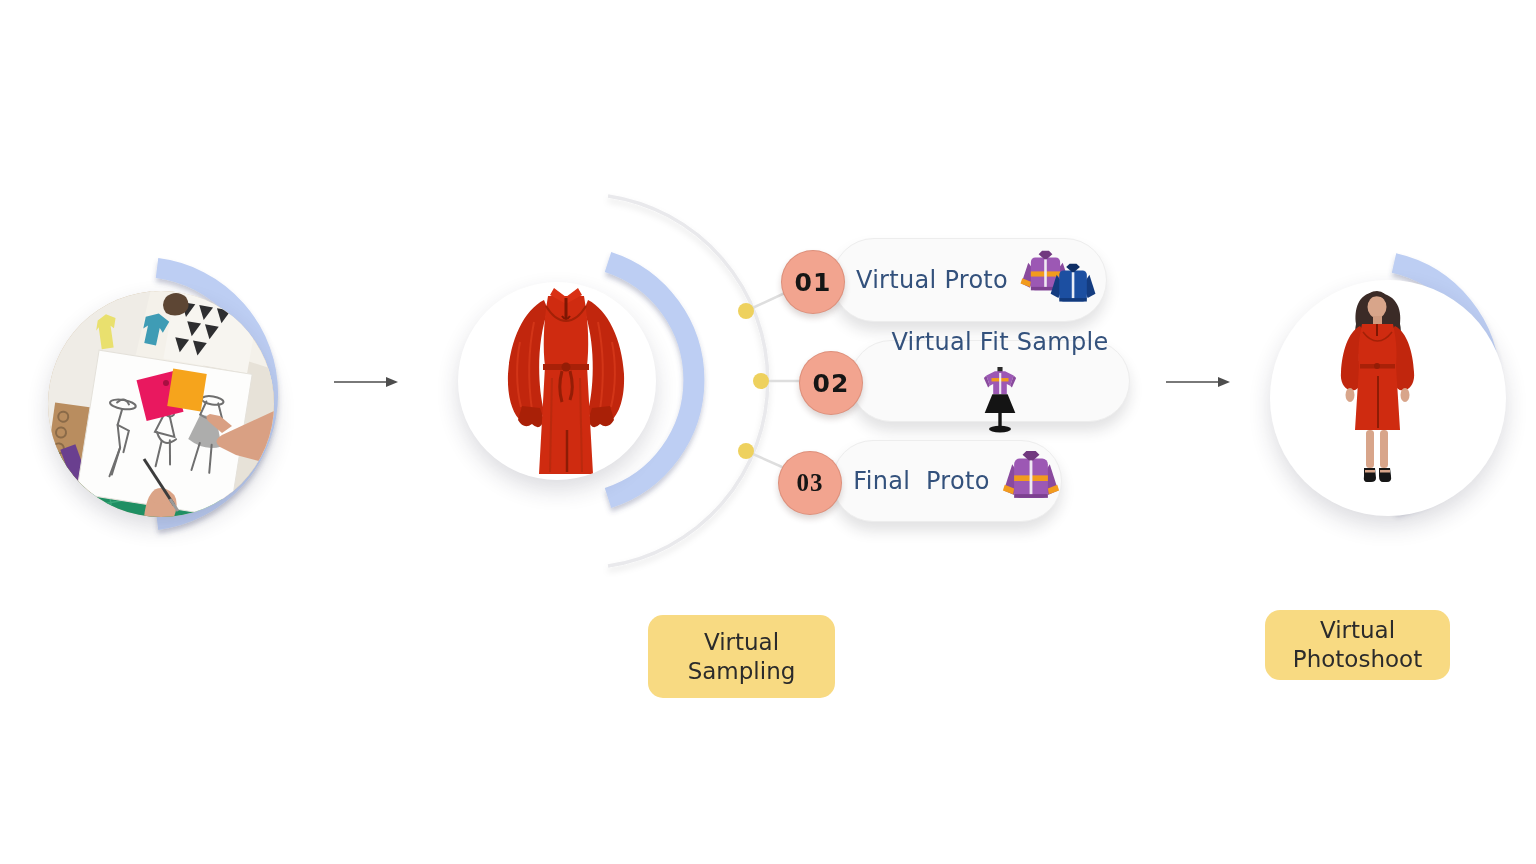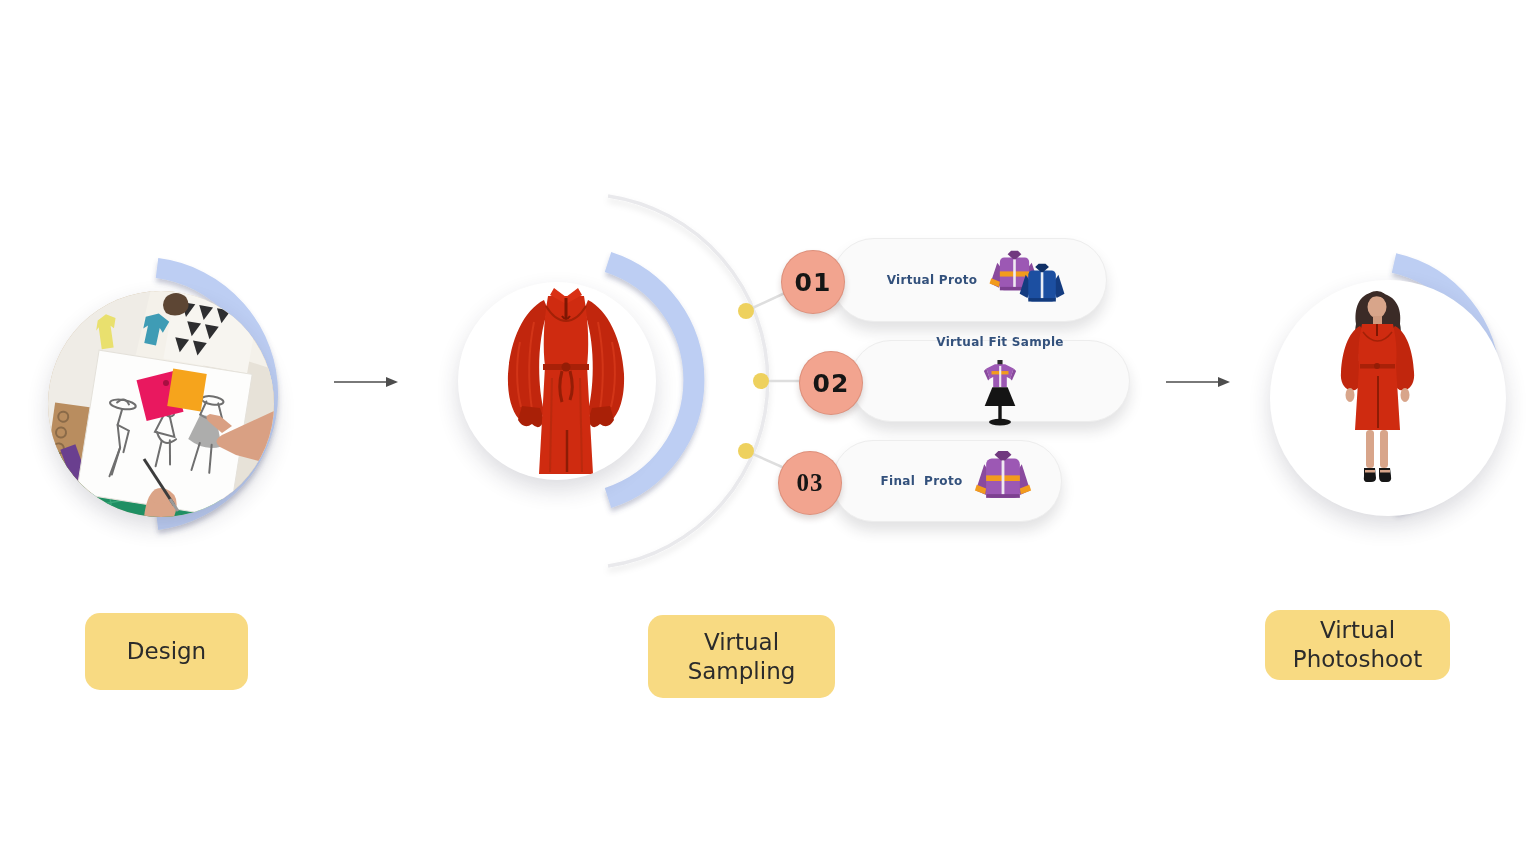--- a/index.html
+++ b/index.html
@@ -39,21 +39,21 @@
     border:1px solid rgba(160,80,60,.25);
     box-shadow:0 4px 6px rgba(60,30,20,.18);
     display:flex;align-items:center;justify-content:center;
     font-weight:bold;font-size:25px;color:var(--number-text,#151515);
     letter-spacing:1px;
   }
   #step-1 .step-number{left:-52px;top:11px;}
   #step-2 .step-number{left:-52px;top:10px;}
   #step-3 .step-number{left:-55px;top:10px;font-family:Liberation Serif, serif;}
   .step-label{
-    font-size:12px;font-weight:bold;color:var(--pill-text,#33517c);
+    font-size:24px;font-weight:normal;color:var(--pill-text,#33517c);
     letter-spacing:.3px;white-space:pre;
   }
   .step-icon{flex:0 0 auto;display:block;}
 
   .stage-label{
     position:absolute;z-index:3;background:var(--label-bg,#f8da82);
     border-radius:15px;display:flex;align-items:center;justify-content:center;
     text-align:center;color:var(--label-text,#2b2b2b);font-size:23px;line-height:1.25;
   }
   .stage-label span{display:block;max-width:150px;}
@@ -302,23 +302,20 @@
       <rect x="14" y="8" width="36" height="42" rx="6" fill="#9c58b4"></rect>
       <rect x="14" y="26" width="36" height="6" fill="#f29b1d"></rect>
       <polygon points="4,36 14,40 13,46 2,42" fill="#f29b1d"></polygon>
       <polygon points="60,36 50,40 51,46 62,42" fill="#f29b1d"></polygon>
       <polygon points="23,4 32,12 41,4 37,0 27,0" fill="#71397f"></polygon>
       <rect x="30.5" y="10" width="3" height="38" fill="#efe9f2"></rect>
       <rect x="14" y="46" width="36" height="4" fill="#7d4090"></rect>
     </svg>
   </div>
 
-  <div id="label-design" class="stage-label">
-    <span>Design</span>
-  </div>
   <div id="label-sampling" class="stage-label">
     <span>Virtual Sampling</span>
   </div>
   <div id="label-photoshoot" class="stage-label">
     <span>Virtual Photoshoot</span>
   </div>
 
 </div>
 
 </body></html>

